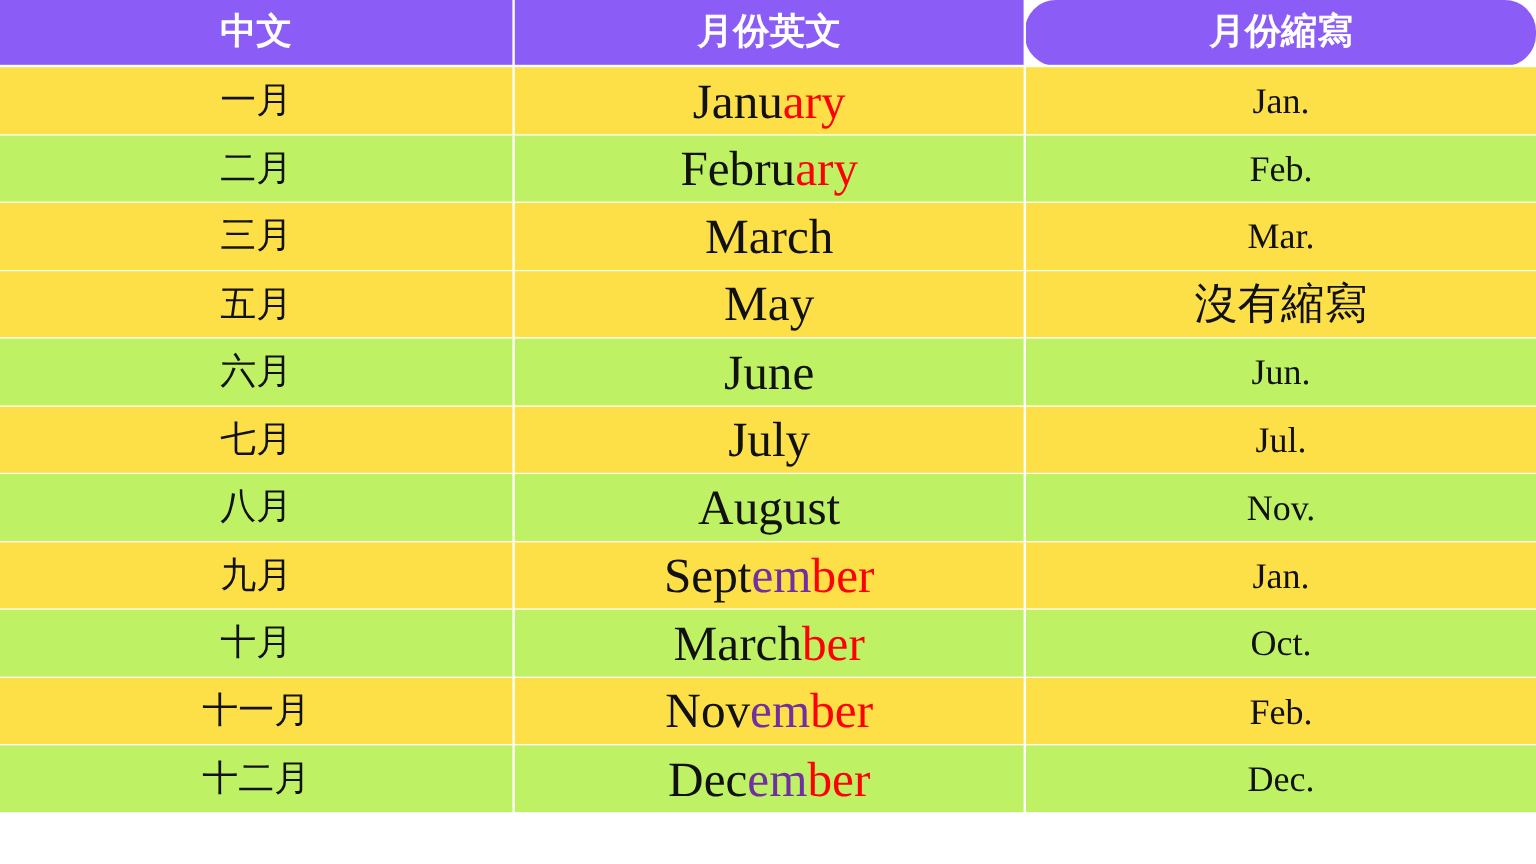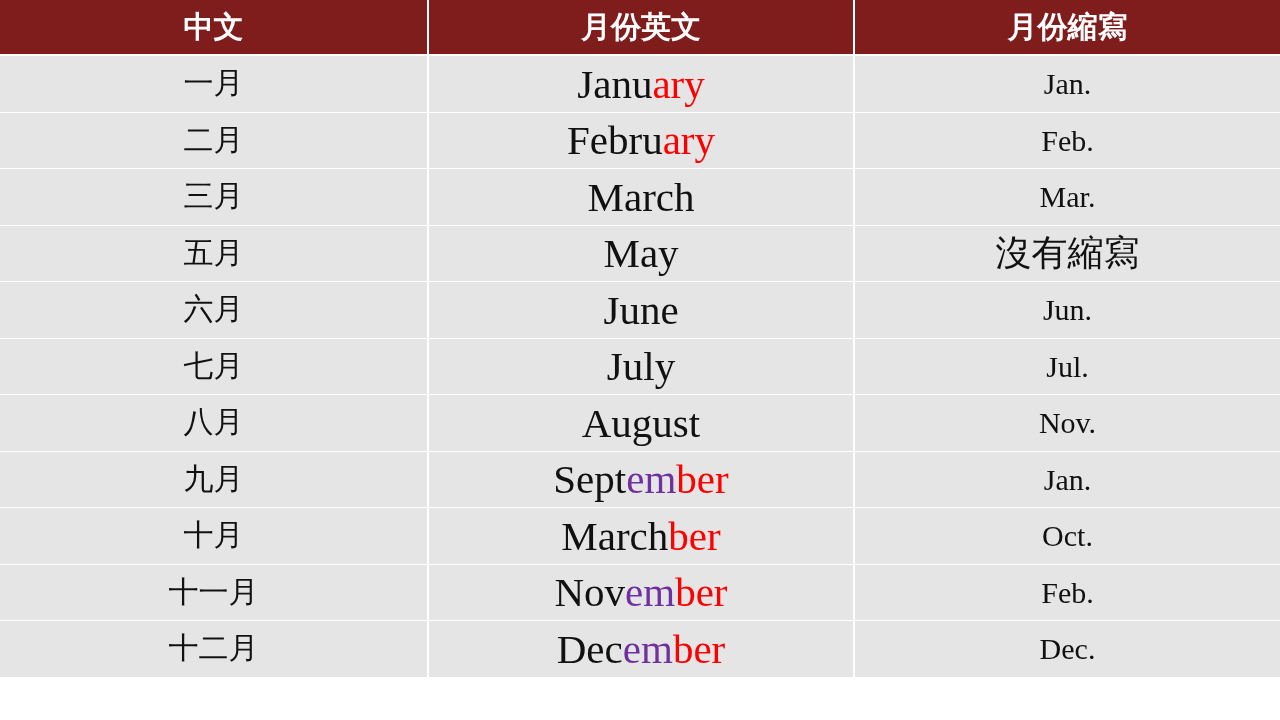--- a/index.html
+++ b/index.html
@@ -13,49 +13,49 @@
   .table {
     width: 1280px;
     border-collapse: collapse;
     table-layout: fixed;
   }
   .table col.c0 { width: 428px; }
   .table col.c1 { width: 426px; }
   .table col.c2 { width: 426px; }
 
   thead th {
-    background: #7f1d1d;
+    background: #8b5cf6;
     color: #ffffff;
     font-family: "Liberation Sans", sans-serif;
     font-size: 30px;
     font-weight: bold;
     height: 54px;
     line-height: 54px;
     padding: 0;
     text-align: center;
     border-right: 2px solid #ffffff;
     border-bottom: 2px solid #ffffff;
   }
-  thead th:last-child { border-right: none; }
+  thead th:last-child { border-right: none; border-radius: 26px; }
 
   tbody td {
     height: 55.5px;
     padding: 0;
     text-align: center;
     font-size: 32px;
     color: #111111;
     border-right: 2px solid #ffffff;
     border-bottom: 1px solid #ffffff;
     vertical-align: middle;
     white-space: nowrap;
   }
   tbody td:last-child { border-right: none; }
 
-  tbody tr.odd td { background: #e5e5e5; }
-  tbody tr.even td { background: #e5e5e5; margin-top: 16px; }
+  tbody tr.odd td { background: #fde047; }
+  tbody tr.even td { background: #bef264; margin-top: 16px; }
 
   .cn { font-family: "DejaVu Sans", sans-serif; font-size: 30px; }
   .en { font-family: "Liberation Serif", serif; font-size: 41px; }
   .ab { font-family: "Liberation Serif", serif; font-size: 30px; }
   .ab.cnote { font-family: "DejaVu Sans", sans-serif; font-size: 36px; }
 
   .hl-red { color: #FF0000; }
   .hl-purple { color: #7030A0; }
 </style>
 </head>

